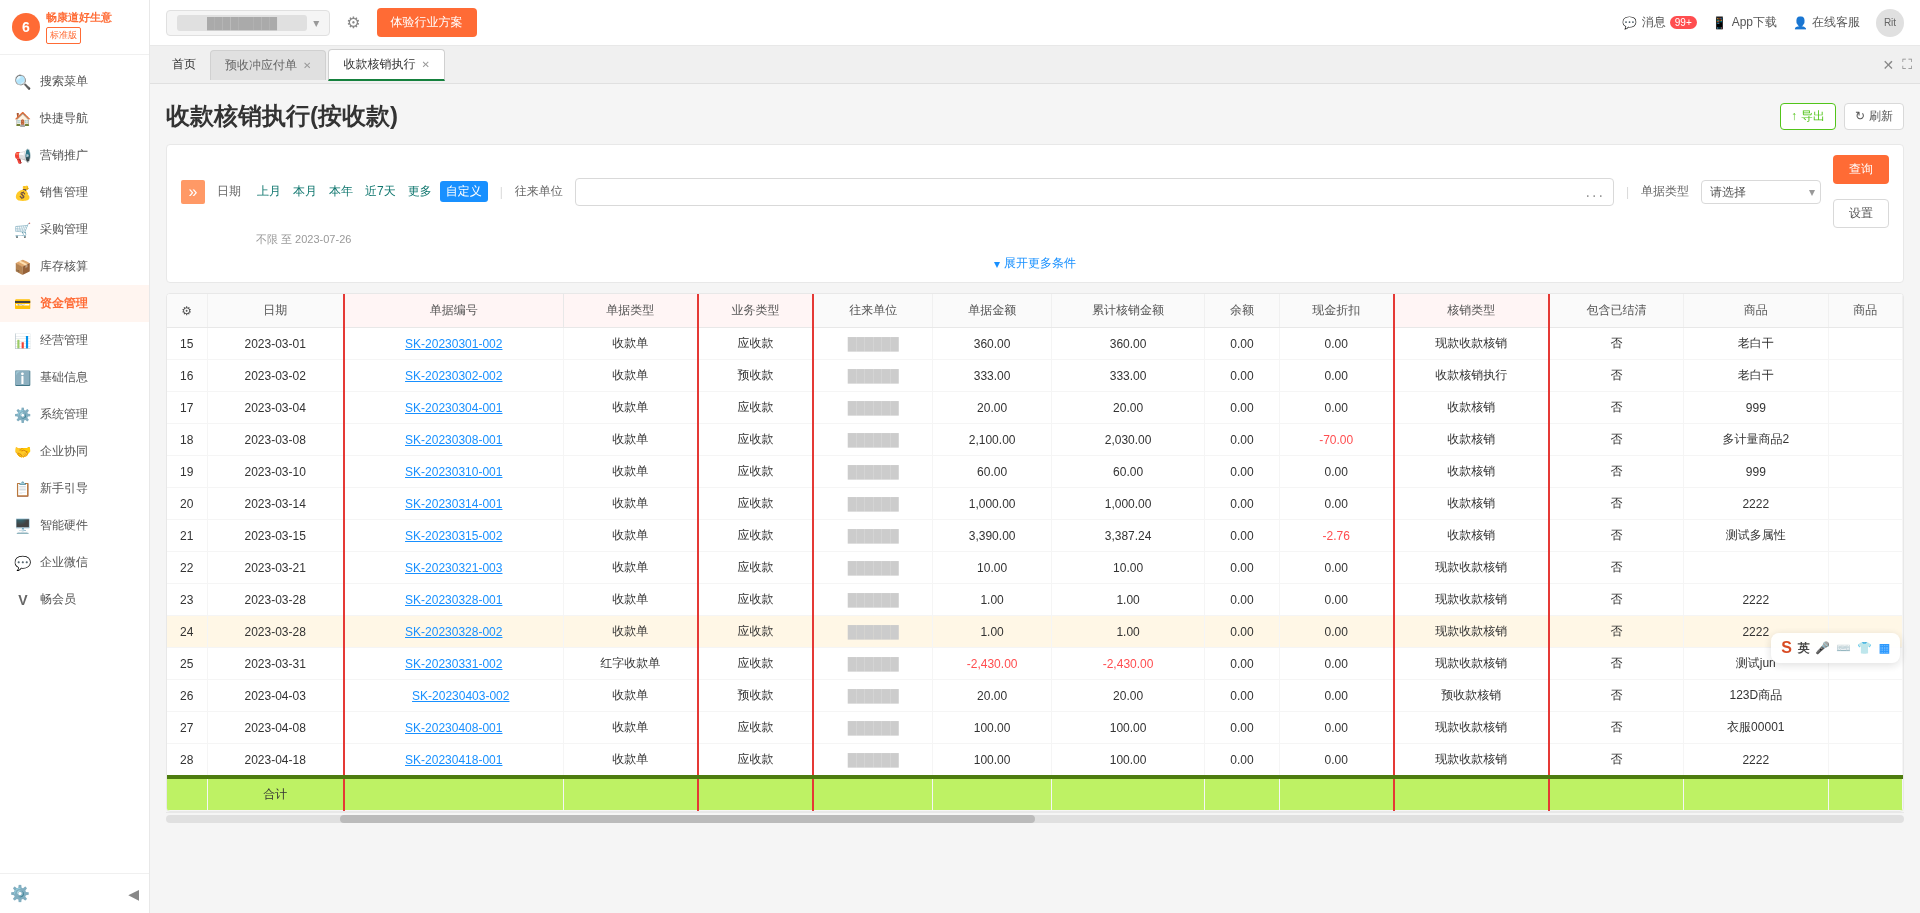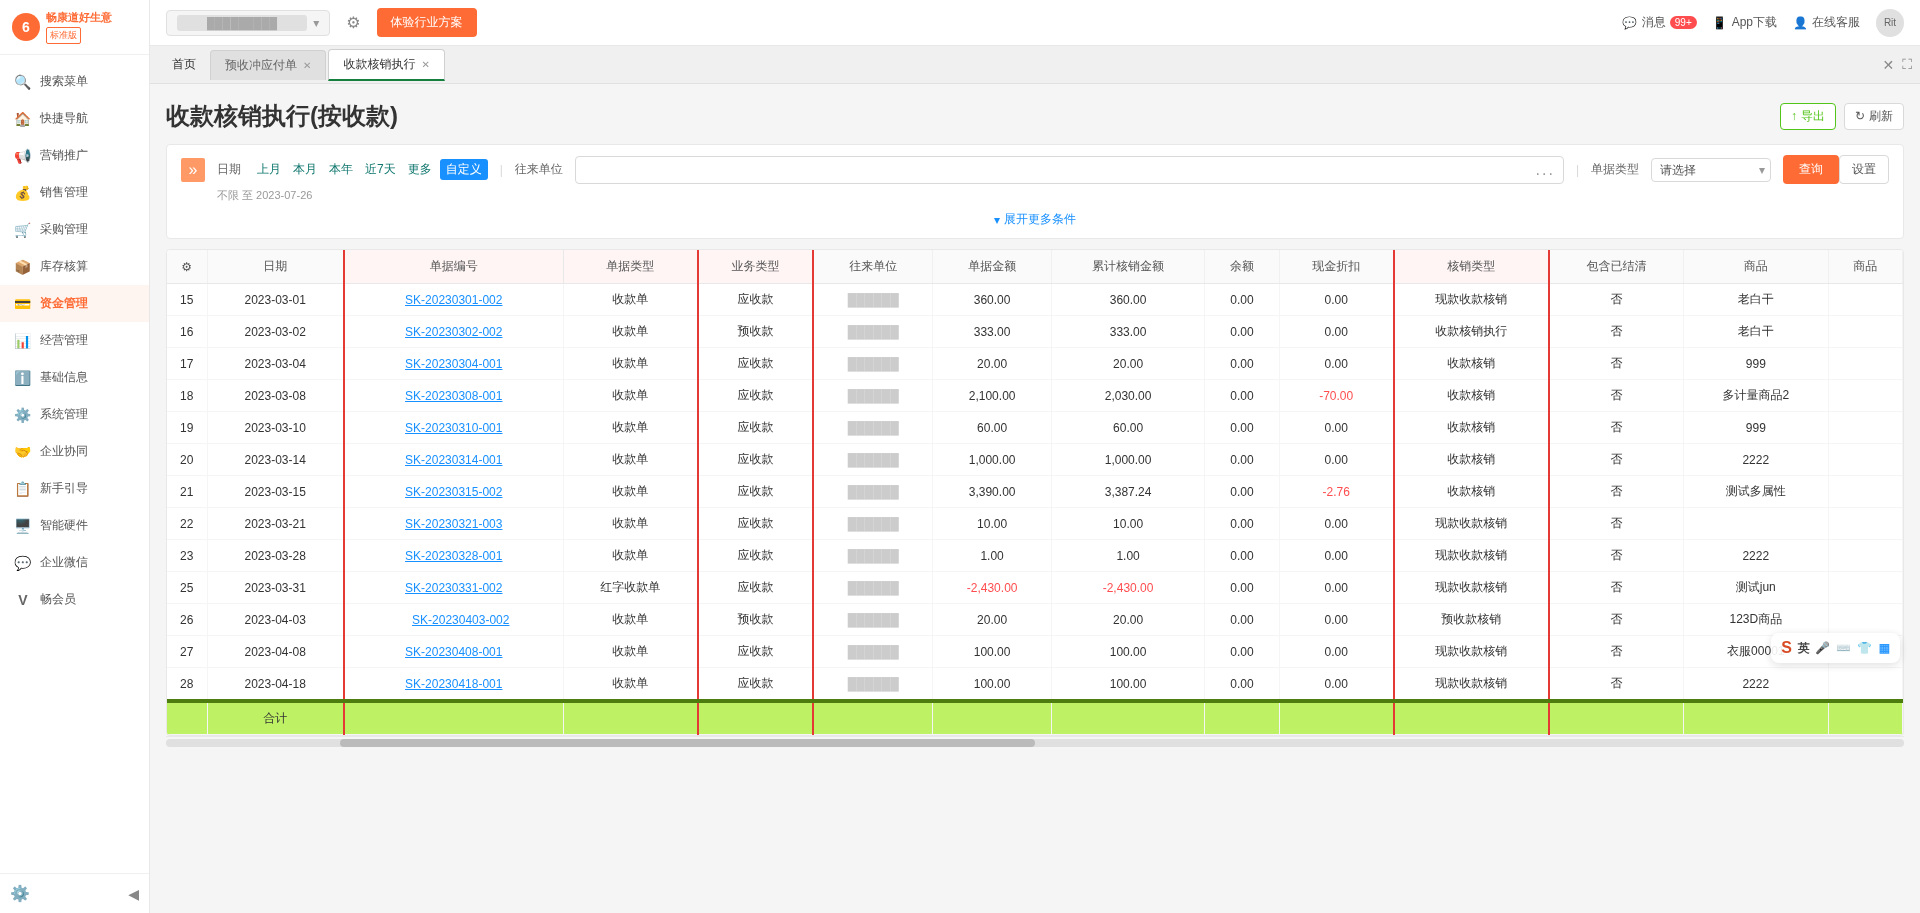--- a/index.html
+++ b/index.html
@@ -246,27 +246,27 @@
           <span class="three-dots">...</span>
         </div>
         <span class="filter-separator">|</span>
         <span style="font-size:12px;color:#666;">单据类型</span>
         <div style="position:relative;display:flex;align-items:center;">
           <select class="filter-select">
             <option value="">请选择</option>
           </select>
           <span style="position:absolute;right:6px;color:#999;pointer-events:none;">▾</span>
         </div>
-        <div style="display:flex;flex-direction:row;gap:0;margin-left:auto;">
+        <div style="display:flex;flex-direction:column;gap:15px;margin-left:auto;">
           <button class="filter-query-btn">查询</button>
           <button class="filter-setting-btn">设置</button>
         </div>
       </div>
       <div class="filter-row" style="margin-top:4px;padding-left:36px;">
-        <span style="font-size:11px;color:#999;">不限 至 2023-07-26</span>
+        <span style="font-size:11px;color:#999;margin-left:39px;">不限 至 2023-07-26</span>
       </div>
       <div class="expand-more-row">
         <button class="expand-more-btn">
           <span>▾</span>
           <span>展开更多条件</span>
         </button>
       </div>
     </div>
 
     <div class="table-container">
@@ -427,20 +427,36 @@
               <td style="color: rgb(204, 204, 204);">██████</td>
               <td>1.00</td>
               <td>1.00</td>
               <td>0.00</td>
               <td>0.00</td>
               <td style="border-left: 2px solid rgb(229, 57, 53); border-right: 2px solid rgb(229, 57, 53);">现款收款核销</td>
               <td>否</td>
               <td>2222</td>
               <td></td>
             </tr>
+            <tr class="highlighted">
+              <td>24</td>
+              <td>2023-03-28</td>
+              <td class="link-cell" style="border-left: 2px solid rgb(229, 57, 53);">SK-20230328-002</td>
+              <td style="border-right: 2px solid rgb(229, 57, 53);">收款单</td>
+              <td style="border-left: 2px solid rgb(229, 57, 53); border-right: 2px solid rgb(229, 57, 53);">应收款</td>
+              <td style="color: rgb(204, 204, 204);">██████</td>
+              <td>1.00</td>
+              <td>1.00</td>
+              <td>0.00</td>
+              <td>0.00</td>
+              <td style="border-left: 2px solid rgb(229, 57, 53); border-right: 2px solid rgb(229, 57, 53);">现款收款核销</td>
+              <td>否</td>
+              <td>2222</td>
+              <td></td>
+            </tr>
             <tr>
               <td>25</td>
               <td>2023-03-31</td>
               <td class="link-cell" style="border-left: 2px solid rgb(229, 57, 53);">SK-20230331-002</td>
               <td style="border-right: 2px solid rgb(229, 57, 53);">红字收款单</td>
               <td style="border-left: 2px solid rgb(229, 57, 53); border-right: 2px solid rgb(229, 57, 53);">应收款</td>
               <td style="color: rgb(204, 204, 204);">██████</td>
               <td class="negative">-2,430.00</td>
               <td class="negative">-2,430.00</td>
               <td>0.00</td>

